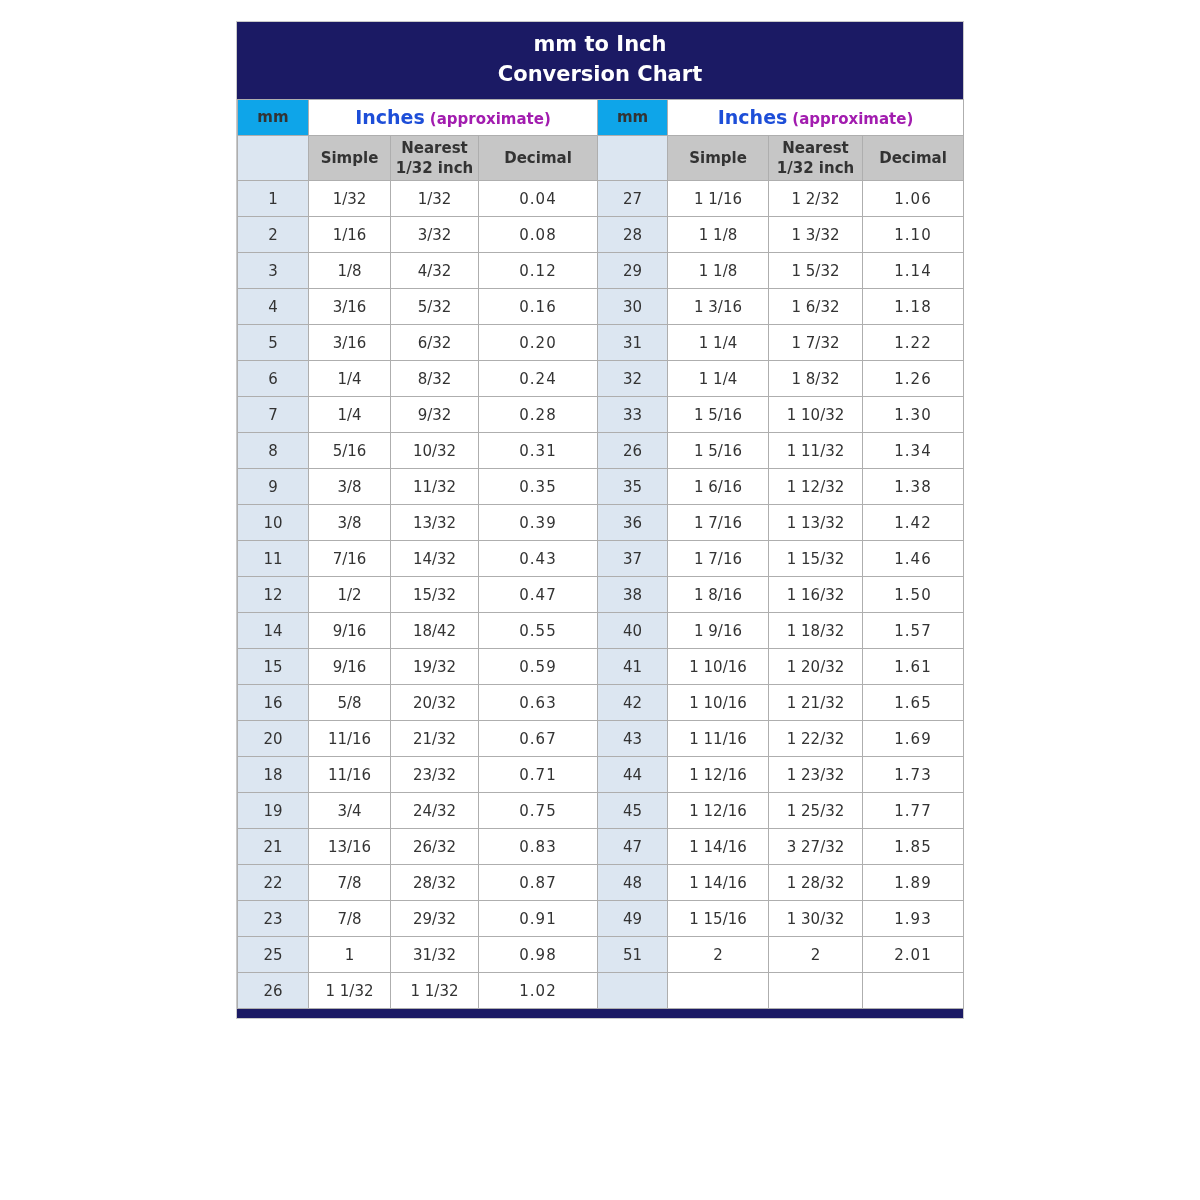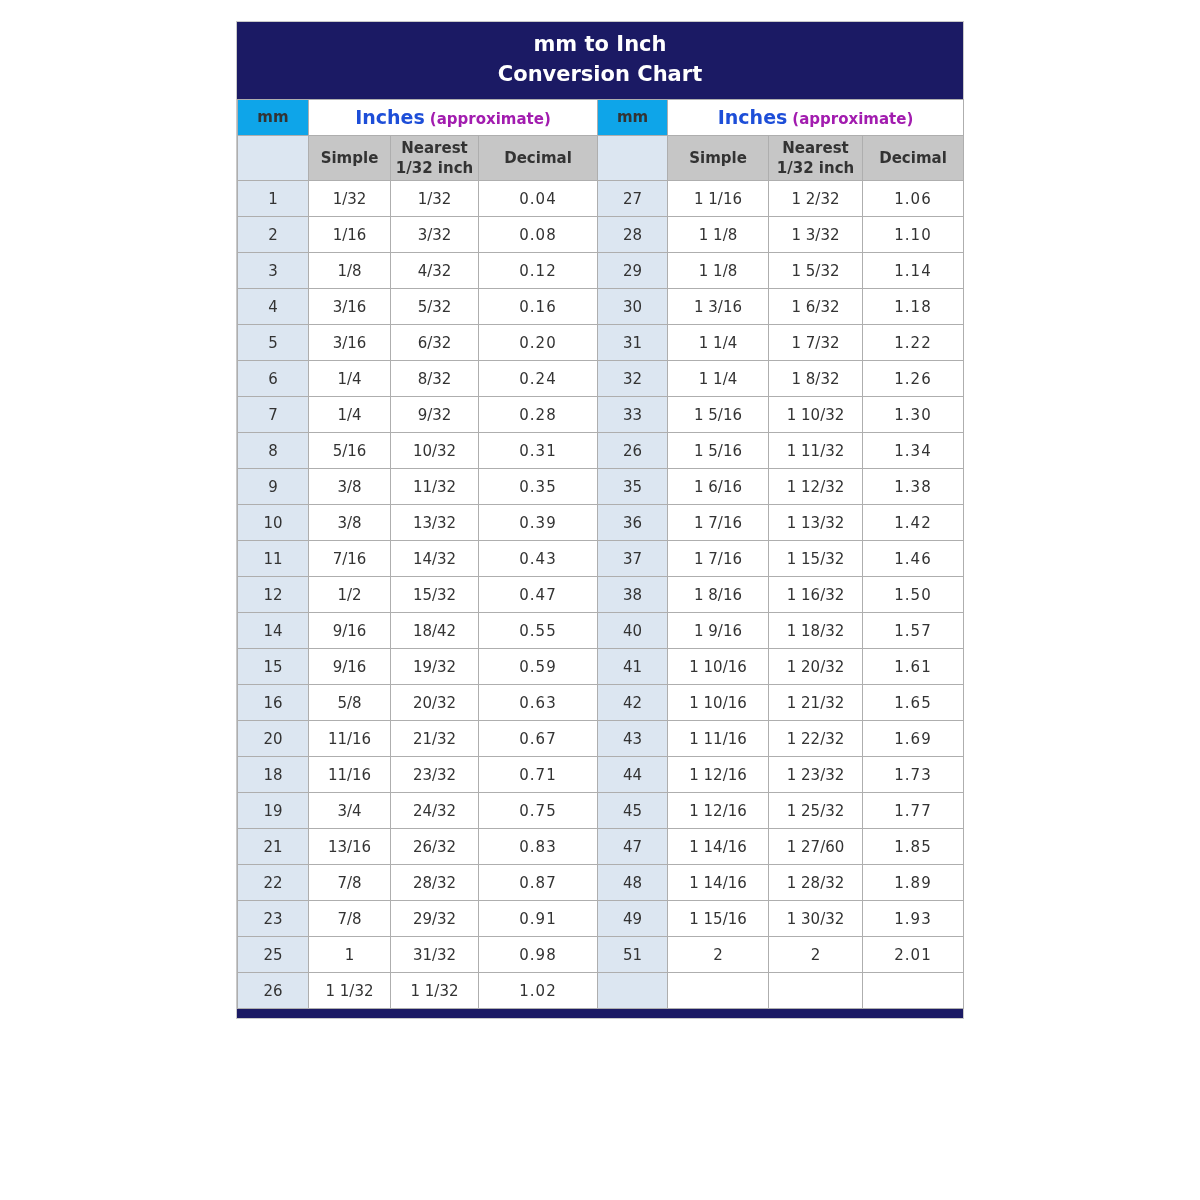--- a/index.html
+++ b/index.html
@@ -322,21 +322,21 @@
             <td>1 25/32</td>
             <td class="dec-col">1.77</td>
           </tr>
           <tr>
             <td class="mm-col">21</td>
             <td>13/16</td>
             <td>26/32</td>
             <td class="dec-col">0.83</td>
             <td class="mm-col">47</td>
             <td>1 14/16</td>
-            <td>1 27/60</td>
+            <td>3 27/32</td>
             <td class="dec-col">1.85</td>
           </tr>
           <tr>
             <td class="mm-col">22</td>
             <td>7/8</td>
             <td>28/32</td>
             <td class="dec-col">0.87</td>
             <td class="mm-col">48</td>
             <td>1 14/16</td>
             <td>1 28/32</td>

